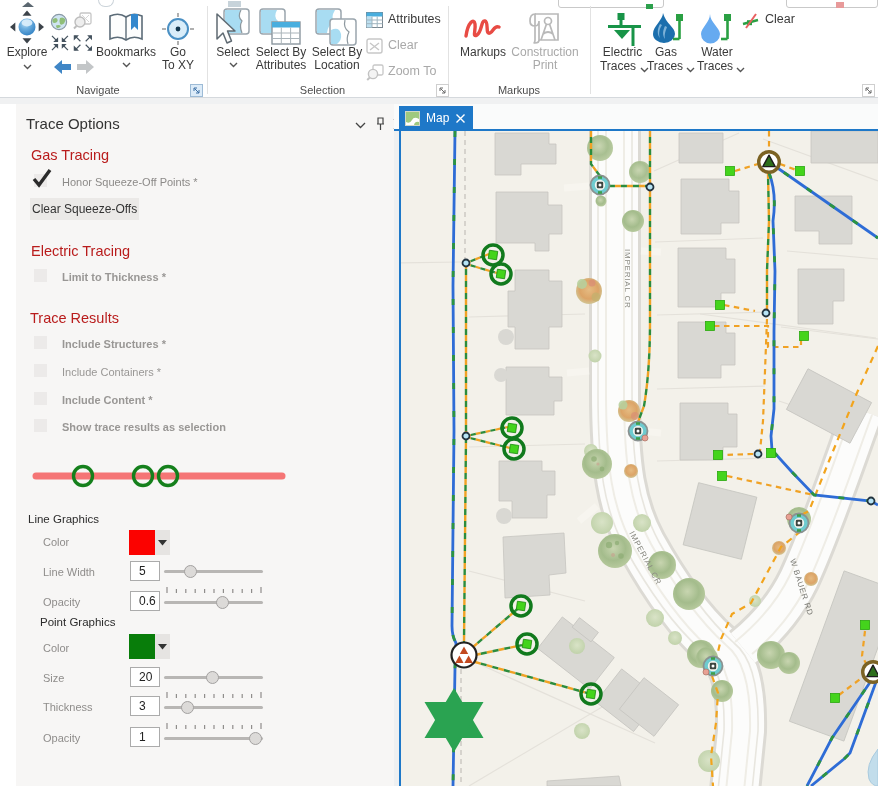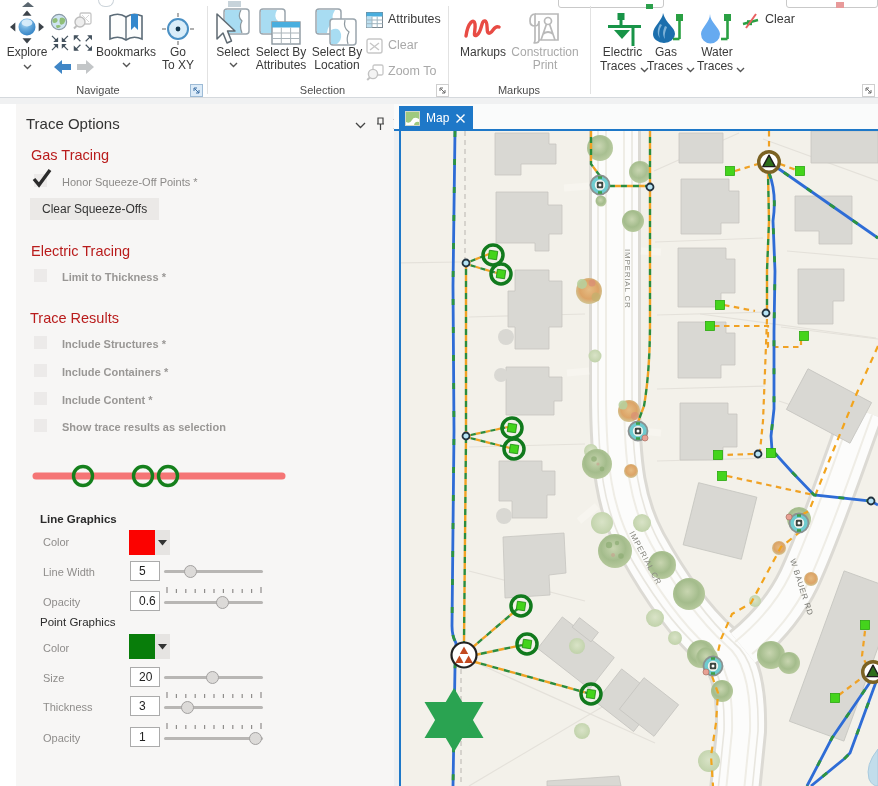--- a/index.html
+++ b/index.html
@@ -14,21 +14,21 @@
   .ilabel { position:absolute; font-size:12px; color:#3a3a3a; text-align:center; line-height:13px; }
   .gray { color:#a9a9a9; }
   .launcher { position:absolute; top:84px; width:13px; height:13px; border:1px solid #c9d4de; background:#fff; }
   .launcher svg { display:block; }
   
   #panel { position:absolute; left:0; top:104px; width:394px; height:682px; background:#f7f6f5; border-right:1px solid #e3e2e1;margin-left:16px; }
   #panel h1 { font-size:15px; font-weight:normal; color:#333; position:absolute; left:10px; top:11px; }
   .ph2 { position:absolute; font-size:14.5px; font-weight:normal; color:#b91c1c; }
   .cbx { position:absolute; width:13px; height:13px; background:#eceae9; }
   .ctext { position:absolute; font-size:11px; color:#8c8a88; }
-  .btn { position:absolute; background:#ebe9e7; color:#333; font-size:12px; padding:4px 12px; }
+  .btn { position:absolute; background:#ebe9e7; color:#333; font-size:12px; padding:4px 2px; }
   .flabel { position:absolute; font-size:11px; color:#8f8d8b; }
   .slabel { position:absolute; font-size:11.5px; color:#2b2b2b; }
   .vbox { position:absolute; width:30px; height:20px; background:#fff; border:1px solid #ababab; font-size:12px; color:#222; text-align:left; padding:2px 0 0 8px; }
   .track { position:absolute; height:3px; background:#b8b6b4; border-radius:2px; }
   .thumb { position:absolute; width:13px; height:13px; border-radius:50%; background:#dcdad8; border:1px solid #a3a1a0; }
   .swatch { position:absolute; width:26px; height:25px; }
   .swdd { position:absolute; width:15px; height:25px; background:#e6e4e2; }
   
   #gapstrip { position:absolute; left:0; top:98px; width:878px; height:6px; background:#f0f1f2; }
   #tabrow { position:absolute; left:394px; top:104px; width:484px; height:26px; background:#fafbfb; }
@@ -305,34 +305,34 @@
     <div class="btn" style="left:14px;top:94px;">Clear Squeeze-Offs</div>
 
     <div class="ph2" style="left:15px;top:139px;">Electric Tracing</div>
     <div class="cbx" style="left:18px;top:165px;"></div>
     <div class="ctext" style="left:46px;top:167px;font-weight:bold;color:#999795;">Limit to Thickness *</div>
 
     <div class="ph2" style="left:14px;top:206px;">Trace Results</div>
     <div class="cbx" style="left:18px;top:232px;"></div>
     <div class="ctext" style="left:46px;top:234px;font-weight:bold;color:#999795;">Include Structures *</div>
     <div class="cbx" style="left:18px;top:260px;"></div>
-    <div class="ctext" style="left:46px;top:262px;font-weight:bold;color:#999795;text-align:center;">Include Containers *</div>
+    <div class="ctext" style="left:46px;top:262px;font-weight:normal;color:#999795;text-align:center;">Include Containers *</div>
     <div class="cbx" style="left:18px;top:288px;"></div>
     <div class="ctext" style="left:46px;top:290px;font-weight:bold;color:#999795;">Include Content *</div>
     <div class="cbx" style="left:18px;top:315px;"></div>
     <div class="ctext" style="left:46px;top:317px;font-weight:bold;color:#999795;">Show trace results as selection</div>
 
     <svg class="abs" style="left:14px;top:356px;" width="260" height="32" viewBox="0 0 260 32">
       <line x1="6" y1="16" x2="252" y2="16" stroke="#f55f5f" stroke-width="7" opacity="0.85" stroke-linecap="round"></line>
       <circle cx="53" cy="16" r="9.5" fill="none" stroke="#15801c" stroke-width="3.4"></circle>
       <circle cx="113" cy="16" r="9.5" fill="none" stroke="#15801c" stroke-width="3.4"></circle>
       <circle cx="138" cy="16" r="9.5" fill="none" stroke="#15801c" stroke-width="3.4"></circle>
     </svg>
 
-    <div class="slabel" style="left:24px;top:409px;font-weight:bold;">Line Graphics</div>
+    <div class="slabel" style="left:12px;top:409px;">Line Graphics</div>
     <div class="flabel" style="left:27px;top:432px;">Color</div>
     <div class="swatch" style="left:113px;top:426px;background:#fb0200;"></div>
     <div class="swdd" style="left:139px;top:426px;"></div>
     <svg class="abs" style="left:142px;top:436px;" width="9" height="6" viewBox="0 0 9 6">
         <polygon points="0,0 9,0 4.5,5.5" fill="#333"></polygon>
       </svg>
 
     <div class="flabel" style="left:27px;top:462px;">Line Width</div>
     <div class="vbox" style="left:114px;top:457px;">5</div>
     <div class="track" style="left:148px;top:466px;width:99px;"></div>

